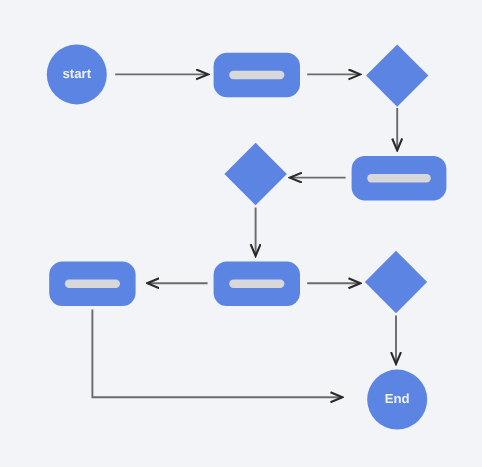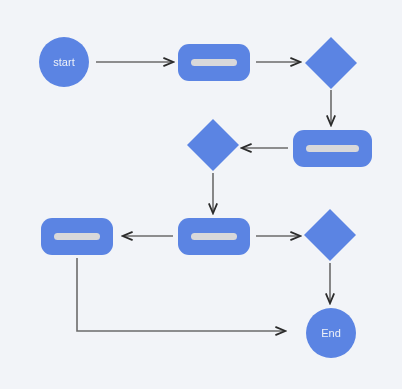--- a/index.html
+++ b/index.html
@@ -13,20 +13,21 @@
     font-family: "Liberation Sans", sans-serif;
     overflow: hidden;
     position: relative;
   }
   #canvas-root {
     position: absolute;
     left: 0;
     top: 0;
     width: 362px;
     height: 389px;
+    font-weight: bold;
   }
   #flow-svg {
     position: absolute;
     left: 0;
     top: 0;
     display: block;
   }
   .node-label {
     font-family: "Liberation Sans", sans-serif;
     font-size: 11px;

